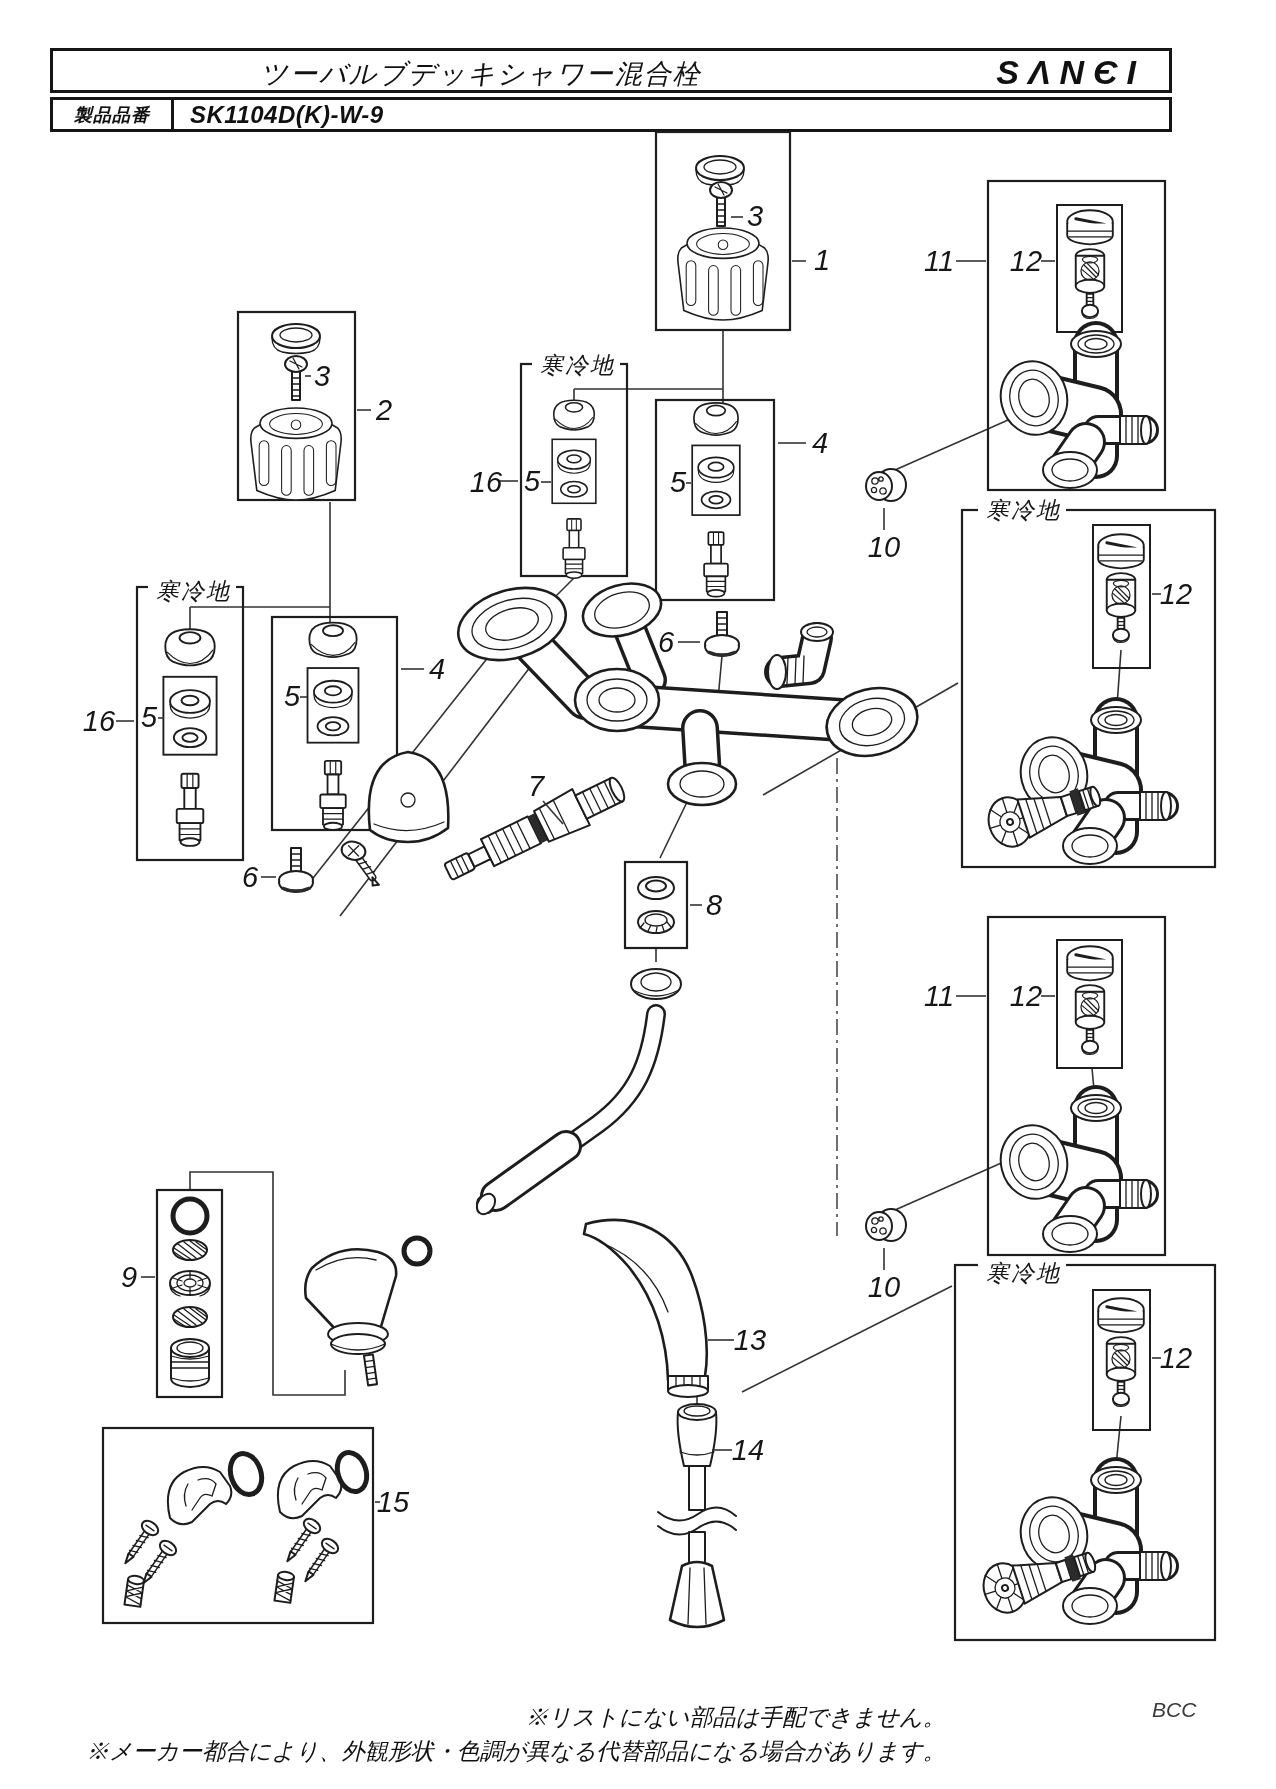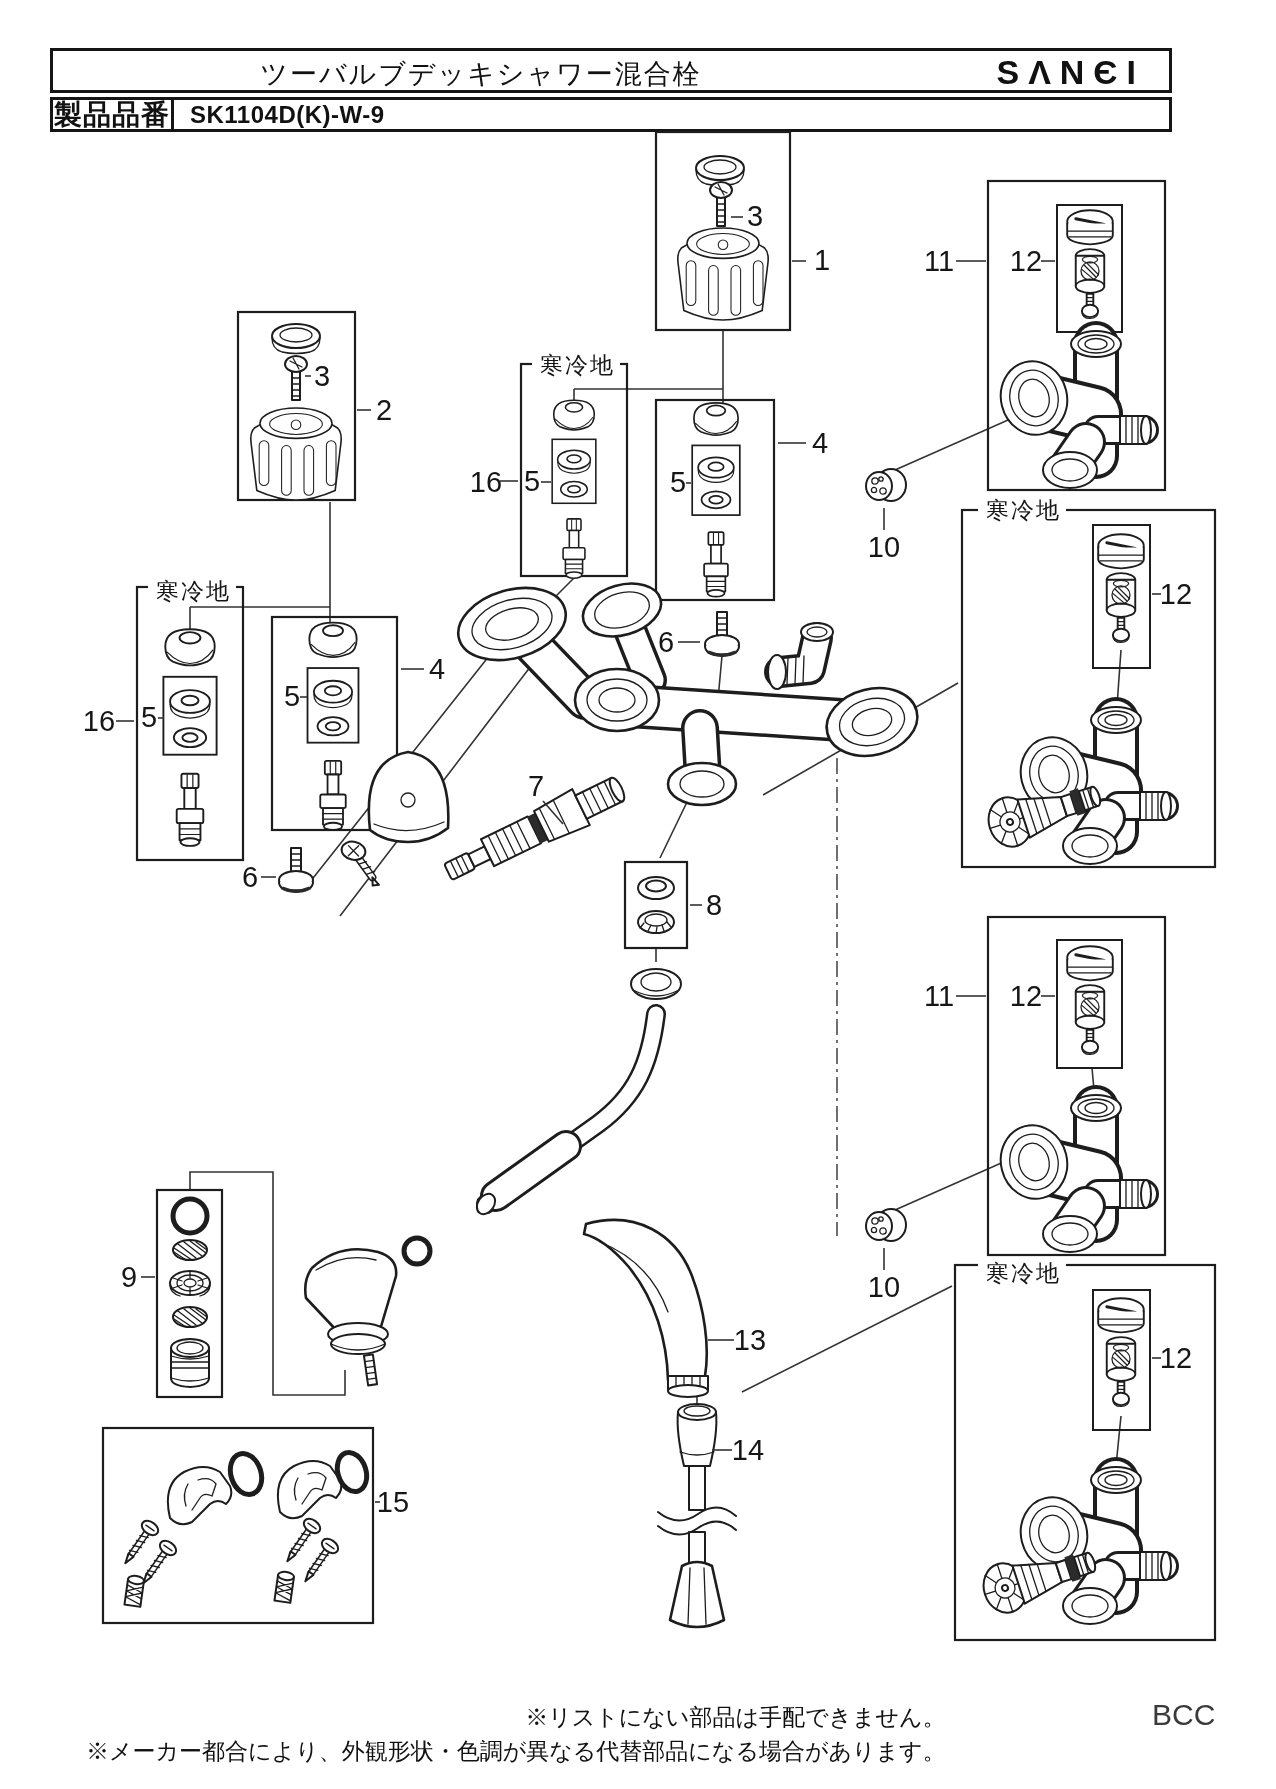--- a/index.html
+++ b/index.html
@@ -1,28 +1,28 @@
 <!DOCTYPE html>
 <html><head>
 <meta charset="utf-8">
 <style>
   html,body{margin:0;padding:0;background:#fff;}
   #page{position:relative;width:1276px;height:1789px;background:#fff;overflow:hidden;
-        font-family:"Liberation Sans",sans-serif;color:#111;}
+        font-family:"Liberation Sans",sans-serif;color:#111;font-style:italic;}
   .hbox{position:absolute;border:3px solid #151515;background:#fff;box-sizing:border-box;}
   #titleBox{left:50px;top:48px;width:1122px;height:45px;}
   #titleText{position:absolute;left:0;right:260px;top:5px;text-align:center;
              font-size:27px;letter-spacing:2px;font-weight:500;}
   #brand{position:absolute;right:24px;top:2px;font-size:34px;font-weight:bold;letter-spacing:9px;}
   #prodBox{left:50px;top:97px;width:1122px;height:35px;display:flex;align-items:stretch;}
   #prodLabel{width:118px;border-right:3px solid #151515;display:flex;align-items:center;
-             justify-content:center;font-size:28px;font-weight:bold;letter-spacing:1px;}
+             justify-content:center;font-size:18px;font-weight:bold;letter-spacing:1px;}
   #prodCode{display:flex;align-items:center;padding-left:16px;font-size:24px;font-weight:bold;letter-spacing:.5px;}
   #notes{position:absolute;left:86px;top:1700px;font-size:23px;line-height:34px;color:#111;text-align:right;}
-  #bcc{position:absolute;left:1152px;top:1698px;font-size:30px;color:#3a3a3a;}
+  #bcc{position:absolute;left:1152px;top:1698px;font-size:21px;color:#3a3a3a;}
   svg{position:absolute;left:0;top:0;}
   .pw{fill:#fff;stroke:#1d1d1d;stroke-width:2;stroke-linejoin:round;stroke-linecap:round;}
   .pw3{fill:#fff;stroke:#1d1d1d;stroke-width:2.6;stroke-linejoin:round;}
   .pn{fill:none;stroke:#1d1d1d;stroke-width:1.3;stroke-linecap:round;}
   .gbox{fill:none;stroke:#1d1d1d;stroke-width:2.2;}
   .ibox{fill:none;stroke:#1d1d1d;stroke-width:2;}
   .ld{stroke:#333;stroke-width:1.6;fill:none;}
   .ldd{stroke:#333;stroke-width:1.4;fill:none;stroke-dasharray:16 5 3 5;}
   .tb{stroke:#1d1d1d;fill:none;stroke-linecap:round;stroke-linejoin:round;}
   .tw{stroke:#fff;fill:none;stroke-linecap:round;stroke-linejoin:round;}

